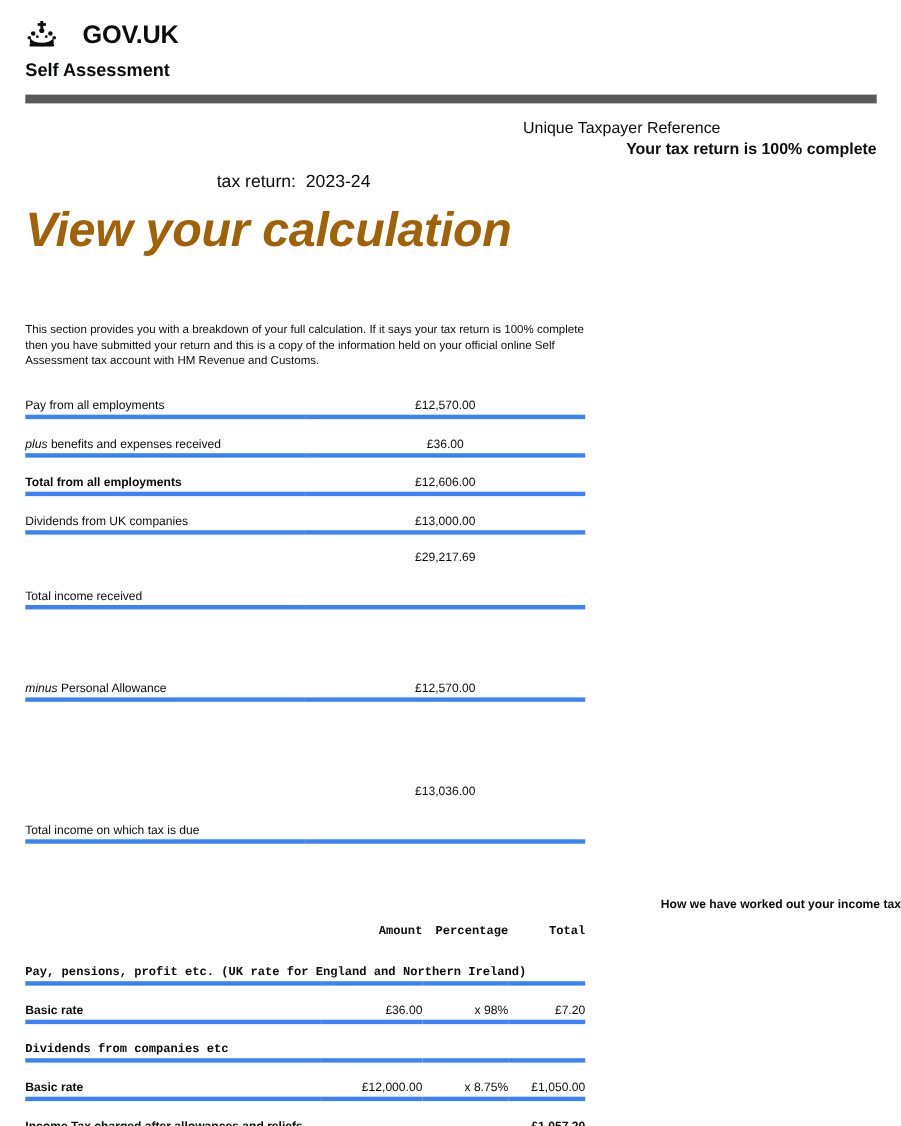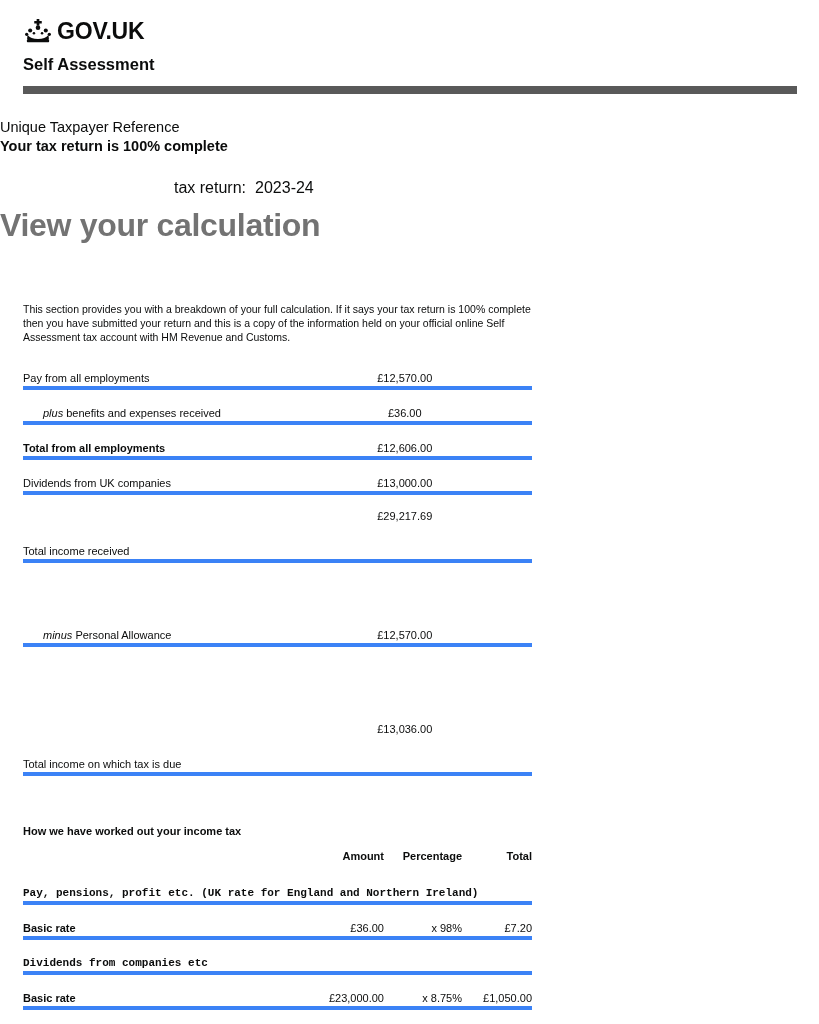--- a/index.html
+++ b/index.html
@@ -20,21 +20,21 @@
   
   .page {
     padding: 0;
   }
   .masthead {
     padding: 18px 0 0 23px;
   }
   .brand-row {
     display: flex;
     align-items: center;
-    gap: 4px;
+    gap: 22px;
     height: 26px;
   }
   .crown-icon {
     width: 30px;
     height: 24px;
     display: block;
     flex: 0 0 auto;
   }
   .brand-name {
     font-size: 23px;
@@ -51,56 +51,59 @@
     color: #0b0c0c;
   }
   .grey-bar {
     height: 8px;
     background: #595959;
     margin: 13px 22px 0 23px;
   }
 
   
   .meta-block {
-    margin-top: 24px;
-    text-align: left;
+    margin-top: 14px;
+    padding-right: 22px;
+    text-align: right;
   }
   .utr-label {
     font-size: 14.5px;
     font-weight: normal;
     line-height: 1.35;
     padding-right: 142px;
   }
   .completion-status {
     font-size: 14.5px;
     font-weight: bold;
     line-height: 1.35;
   }
 
   
   .title-block {
-    margin-top: 21px;
+    margin-top: 9px;
+    padding-left: 23px;
   }
   .tax-year-line {
     font-size: 16px;
     font-weight: normal;
     color: #0b0c0c;
     padding-left: 174px;
     line-height: 1.2;
   }
   .tax-year-line .year-value {
     margin-left: 9px;
   }
   .page-title {
-    font-size: 32px;
+    font-size: 44px;
     font-weight: bold;
     letter-spacing: -0.3px;
     margin-top: 11px;
     line-height: 1.1;
-    color: #737373;
+    color: #a16207;
+    font-style: italic;
   }
 
   
   .content {
     margin-top: 60px;
     padding-left: 23px;
   }
   .intro {
     font-size: 10.5px;
     line-height: 1.32;
@@ -126,43 +129,45 @@
   .r-label {
     text-align: left;
     font-weight: normal;
   }
   .r-amount {
     text-align: center;
     font-weight: normal;
     white-space: nowrap;
   }
   .bold { font-weight: bold; }
-  .ital { font-style: italic; margin-left: 20px; }
+  .ital { font-style: italic; }
 
   
   .income-table .std td { height: 29px; padding-bottom: 2px; }
   .income-table .tall td { height: 47px; padding-bottom: 2px; }
   .income-table .tall td.r-amount { vertical-align: top; padding-top: 15px; }
   .income-table .gap td { height: 49px; }
   .income-table .gap-lg td { height: 61px; }
 
   .section-spacer { height: 49px; }
 
   
   .tax-head-title {
     font-size: 11px;
     font-weight: bold;
     margin-bottom: 13px;
+    text-align: right;
   }
   table.tax-table { width: 509px; }
   table.tax-table th {
     font-size: 11px;
     font-weight: bold;
     text-align: right;
     padding-bottom: 8px;
+    font-family: Liberation Mono, monospace;
   }
   table.tax-table th.th-spacer { text-align: left; }
   table.tax-table td { height: 29px; padding-bottom: 2px; }
   table.tax-table td.c-amount,
   table.tax-table td.c-pct,
   table.tax-table td.c-total { text-align: right; white-space: nowrap; }
   .band-head td { font-weight: bold; font-family: Liberation Mono, monospace; }
 </style>
 </head>
 <body>
@@ -279,21 +284,21 @@
           <td class="c-amount">£36.00</td>
           <td class="c-pct">x 98%</td>
           <td class="c-total">£7.20</td>
         </tr>
 
         <tr class="band-head rowline">
           <td colspan="4">Dividends from companies etc</td>
         </tr>
         <tr class="rowline">
           <td class="r-label bold">Basic rate</td>
-          <td class="c-amount">£23,000.00</td>
+          <td class="c-amount">£12,000.00</td>
           <td class="c-pct">x 8.75%</td>
           <td class="c-total">£1,050.00</td>
         </tr>
 
         <tr class="rowline">
           <td class="r-label bold" colspan="3">Income Tax charged after allowances and reliefs</td>
           <td class="c-total bold">£1,057.20</td>
         </tr>
 
       </tbody>

